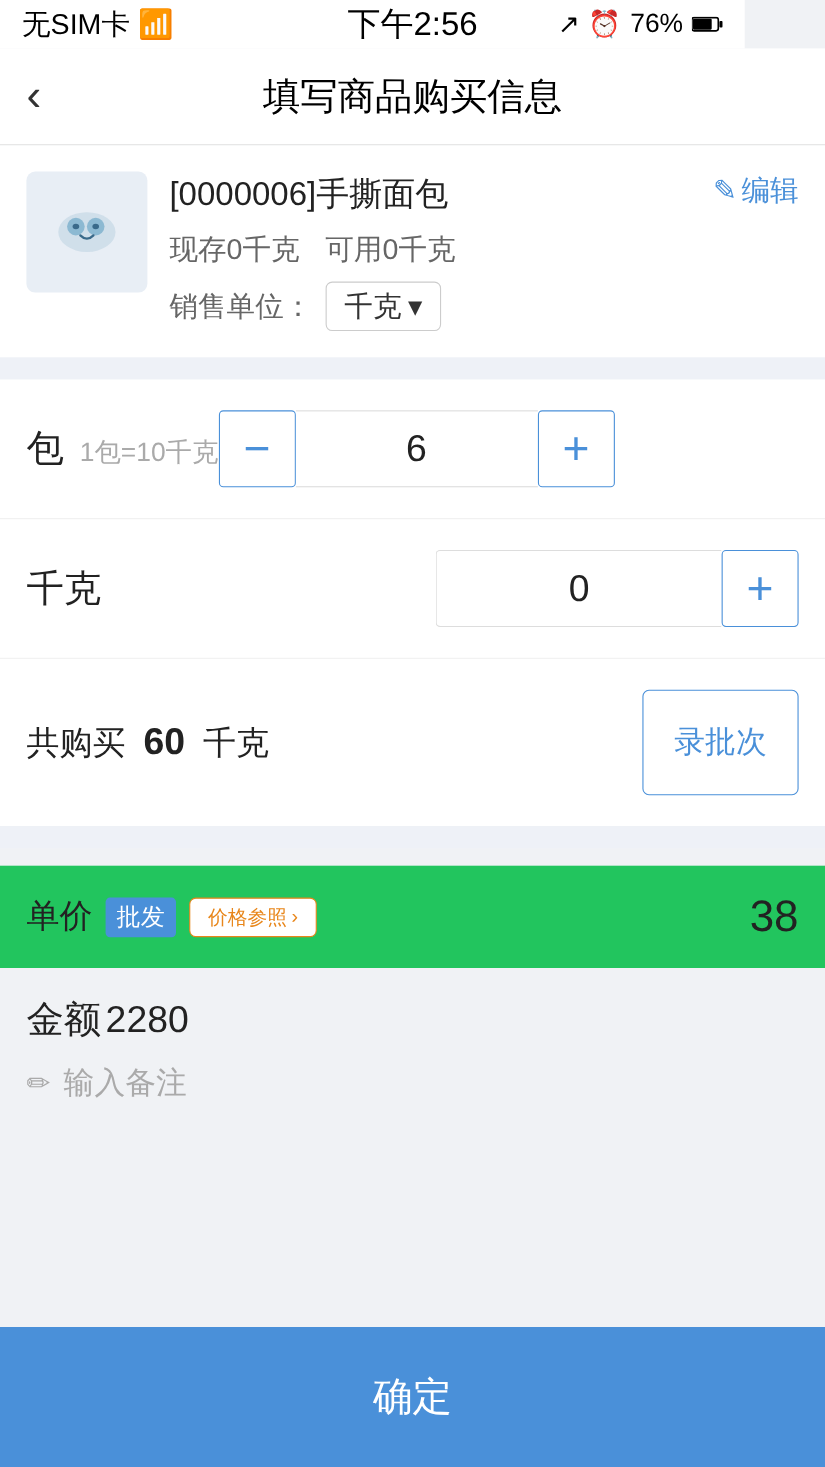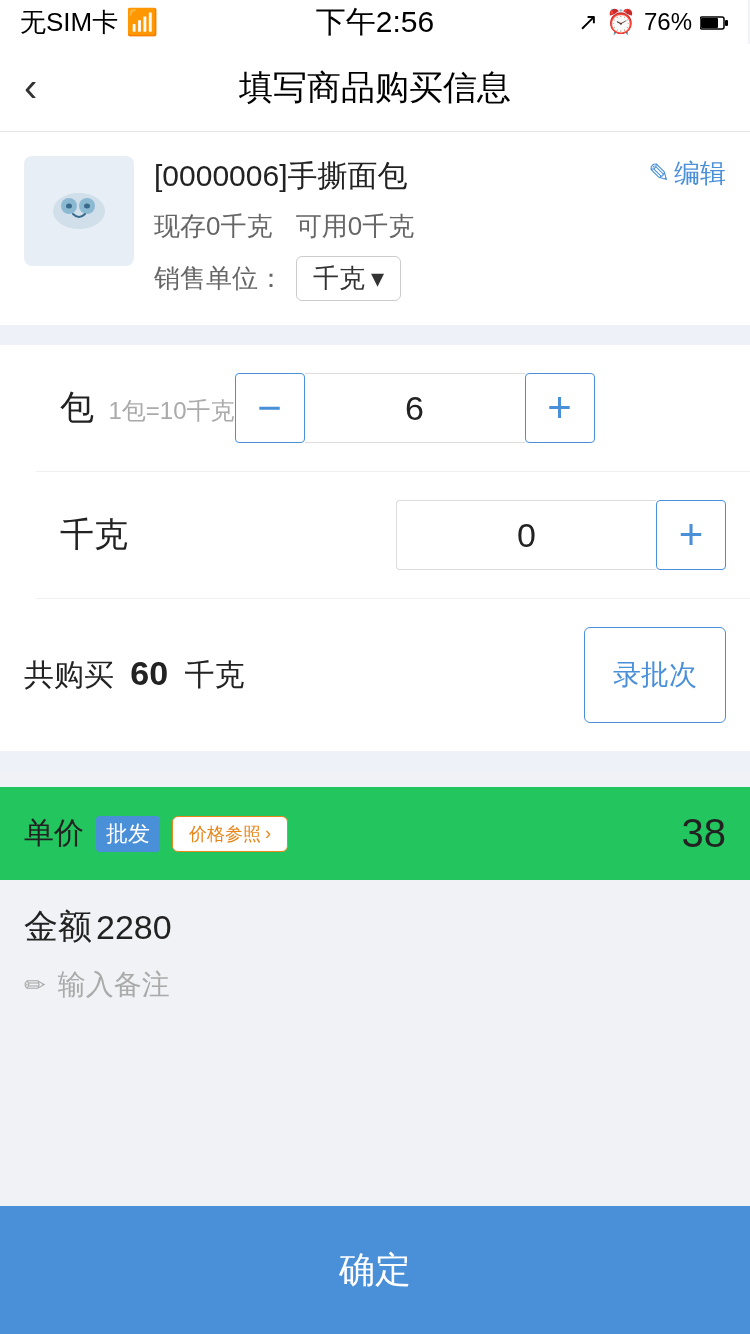--- a/index.html
+++ b/index.html
@@ -7,21 +7,21 @@
     body {
       width: 750px;
       min-height: 1334px;
       font-family: -apple-system, "PingFang SC", "Helvetica Neue", sans-serif;
       background: #f0f2f5;
       position: relative;
     }
 
     
     .status-bar {
-      width: 748px;
+      width: 677px;
       height: 44px;
       background: #fff;
       display: flex;
       align-items: center;
       justify-content: space-between;
       padding: 0 20px;
       font-size: 28px;
     }
     .status-left {
       display: flex;
@@ -134,21 +134,20 @@
       gap: 4px;
     }
 
     
     .section-bg {
       background: #eef1f7;
       height: 20px;
     }
     .qty-section {
       background: #fff;
-      padding-left: 36px;
     }
     .qty-row {
       display: flex;
       align-items: center;
       padding: 28px 24px;
       border-bottom: 1px solid #f0f0f0;
     }
     .qty-label {
       font-size: 34px;
       color: #222;

